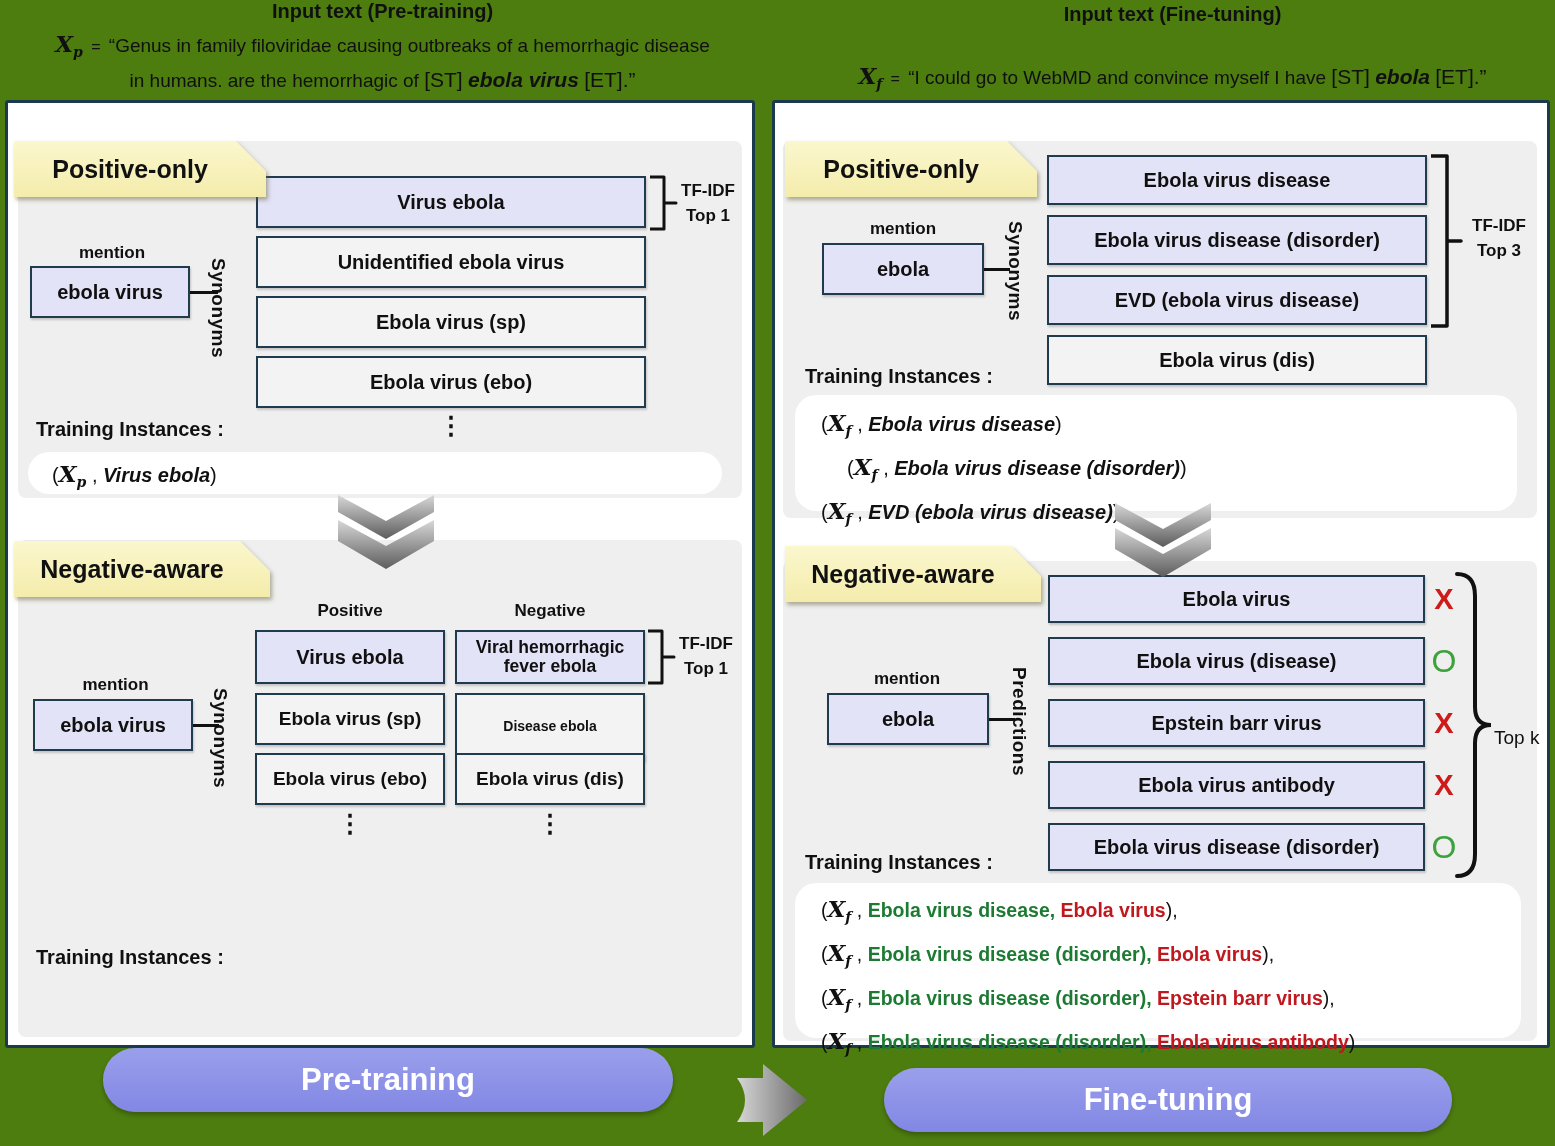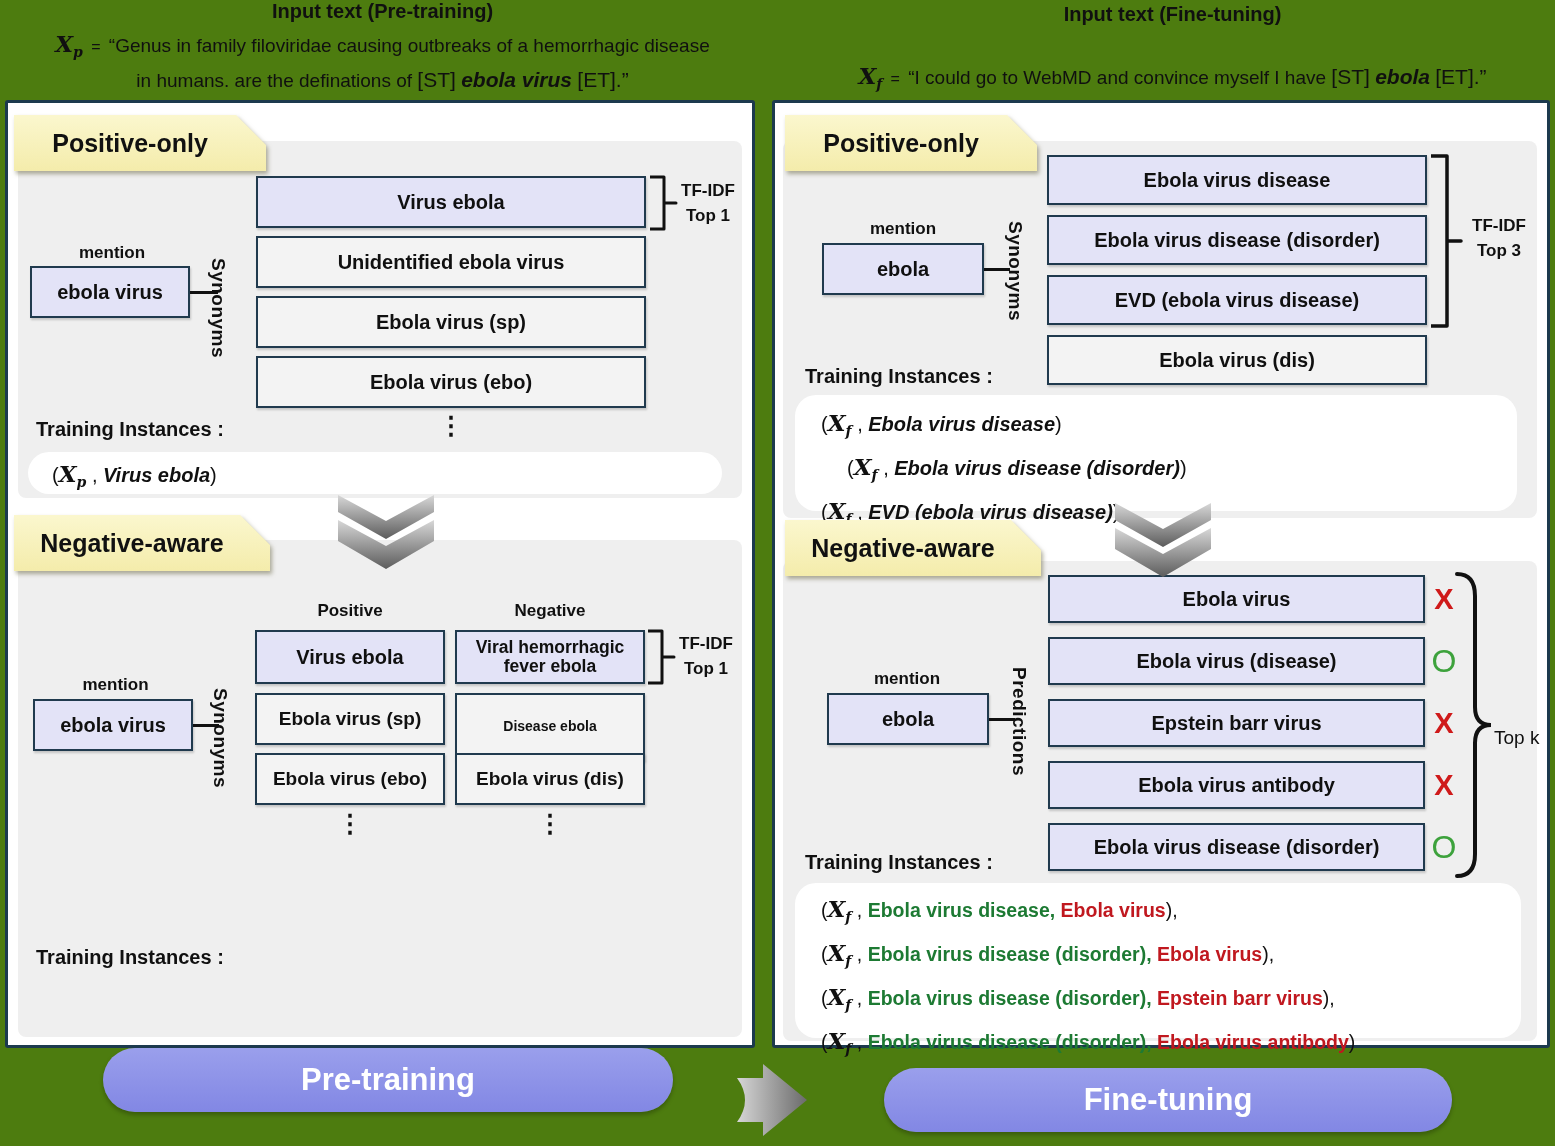--- a/index.html
+++ b/index.html
@@ -15,21 +15,21 @@
   .msub { font-family:"DejaVu Serif", serif; font-style:italic; font-weight:bold; font-size:14px; vertical-align:-5px; }
   .meq  { font-size:16px; font-weight:normal; padding:0 3px; }
   .token { font-size:21px; font-weight:normal; }
   .ent  { font-weight:bold; font-style:italic; }
 
   
   .panel { border:3px solid #1c3a4e; background:#fff; border-radius:3px; }
   .sec { background:#efefef; border-radius:8px; }
 
   
-  .tagw { filter:drop-shadow(2px 3px 2px rgba(100,95,60,.5)); z-index:6; }
+  .tagw { filter:drop-shadow(2px 3px 2px rgba(100,95,60,.5)); z-index:6;margin-top:26px; }
   .tag { width:100%; height:100%; clip-path:polygon(0 0, calc(100% - 30px) 0, 100% 30px, 100% 100%, 0 100%);
          background:linear-gradient(180deg,#fbf7ce,#f4ecab); display:flex; align-items:center; justify-content:center;
          padding-right:20px; font-size:25px; font-weight:bold; color:#111; }
 
   
   .box { border:2.5px solid #203a4e; background:#f3f3f3; display:flex; align-items:center; justify-content:center;
          font-weight:bold; font-size:20px; color:#101010; text-align:center; line-height:1.1; box-shadow:1px 2px 2px rgba(0,0,0,.18); }
   .box.lav { background:#e3e3f7; }
   .mentionlbl { font-size:17px; font-weight:bold; text-align:center; }
   .collbl { font-size:17px; font-weight:bold; text-align:center; }
@@ -60,21 +60,21 @@
 <div id="stage">
 
   <div class="abs" style="left:0;top:3;width:765px;">
     <div class="hdr-title">Input text (Pre-training)</div>
     <div class="hdr-line" style="margin-top:7px;">
       <span class="mvar">X</span><span class="msub">p</span>
       <span class="meq">=</span>
       <span>“Genus in family filoviridae causing outbreaks of a hemorrhagic disease</span>
     </div>
     <div class="hdr-line" style="margin-top:8px;">
-      <span>in humans. are the definations of</span>
+      <span>in humans. are the hemorrhagic of</span>
       <span class="token">[ST]</span>
       <span class="ent" style="font-size:21px;">ebola virus</span>
       <span class="token">[ET].”</span>
     </div>
   </div>
 
   <div class="abs" style="left:790px;top:3px;width:765px;">
     <div class="hdr-title">Input text (Fine-tuning)</div>
     <div class="hdr-line" style="margin-top:36px;">
       <span class="mvar">X</span><span class="msub">f</span>

